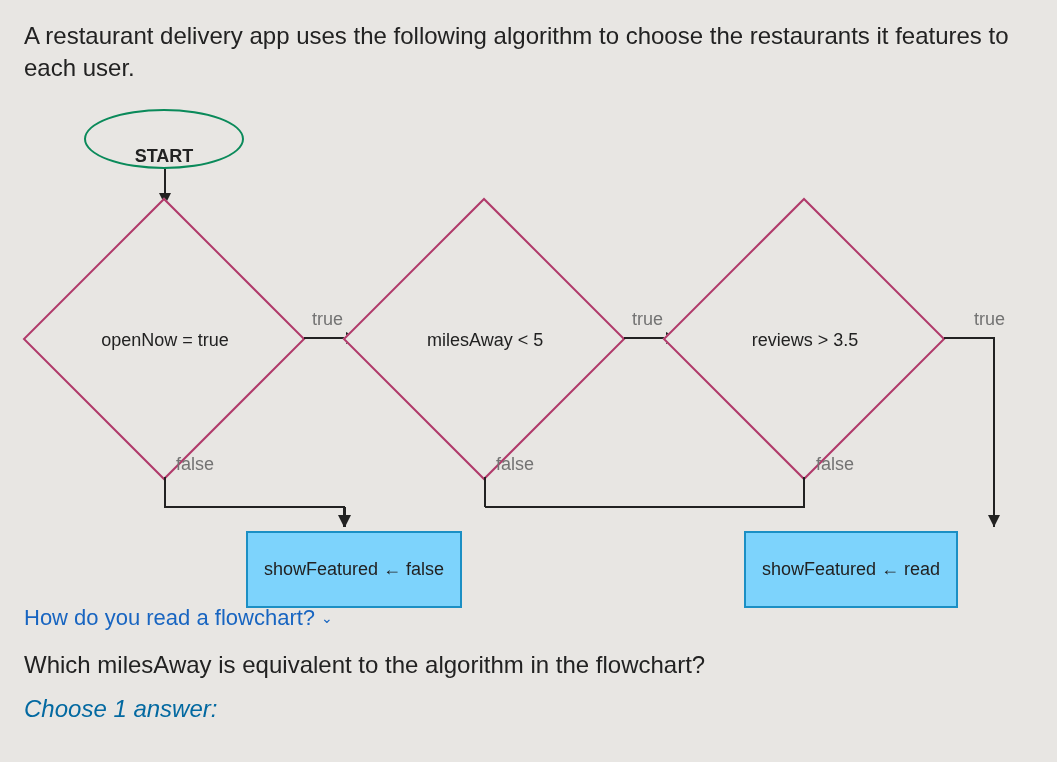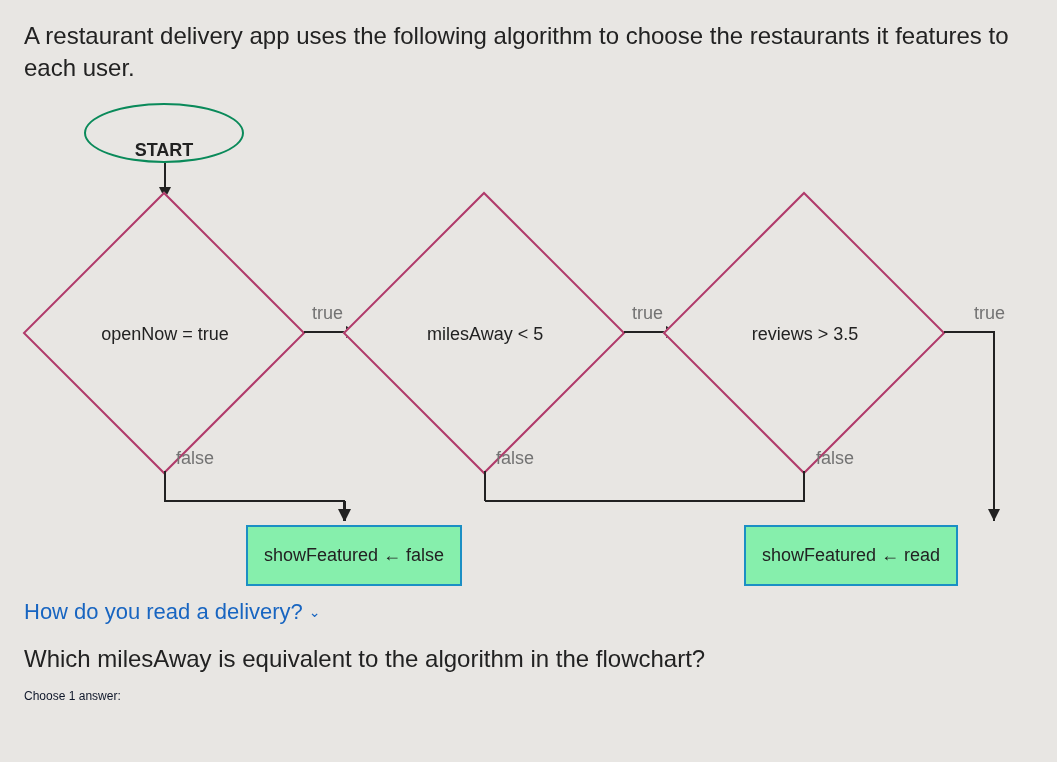--- a/index.html
+++ b/index.html
@@ -8,21 +8,21 @@
     padding: 20px 24px;
     width: 1057px;
     height: 762px;
     background: #e8e6e3;
     font-family: -apple-system, BlinkMacSystemFont, "Segoe UI", Arial, sans-serif;
     color: #222;
   }
   .prompt-text {
     font-size: 24px;
     line-height: 1.35;
-    margin-bottom: 18px;
+    margin-bottom: 24px;
   }
   .flowchart {
     position: relative;
     width: 1010px;
     height: 480px;
     margin-bottom: 10px;
   }
   .start-ellipse {
     position: absolute;
     left: 60px;
@@ -52,23 +52,23 @@
     width: 200px;
     text-align: center;
     font-size: 18px;
     font-weight: 500;
     left: 0;
     top: 88px;
   }
   .process {
     position: absolute;
     border: 2px solid #1b8fc4;
-    padding: 18px 16px;
+    padding: 26px 16px;
     font-size: 18px;
-    background: #86efac;
+    background: #7dd3fc;
     text-align: right;
   }
   .edge-label {
     position: absolute;
     font-size: 18px;
     color: #737373;
   }
   .hint-link {
     color: #1865c1;
     font-size: 22px;
@@ -81,22 +81,23 @@
   .chevron {
     font-size: 14px;
     color: #1865c1;
   }
   .question {
     font-size: 24px;
     line-height: 1.35;
     margin-bottom: 14px;
   }
   .choose {
-    font-size: 12px;
-    color: #0f172a;
+    font-size: 24px;
+    color: #0369a1;
+    font-style: italic;
   }
   svg.arrow { position: absolute; overflow: visible; }
 </style>
 </head>
 <body>
 
 
 
 <div class="prompt-text">A restaurant delivery app uses the following algorithm to choose the restaurants it features to each user.</div>
 
@@ -165,21 +166,21 @@
     <span>showFeatured ← false</span>
   </div>
 
   <div class="process" style="left:720px;top:422px;">
     <span>showFeatured ← read</span>
   </div>
 
 </div>
 
 <div class="hint-link">
-  <span>How do you read a delivery?</span>
+  <span>How do you read a flowchart?</span>
   <span class="chevron">⌄</span>
 </div>
 
 <div class="question">Which milesAway is equivalent to the algorithm in the flowchart?</div>
 
 <div class="choose">Choose 1 answer:</div>
 
 
 
 

